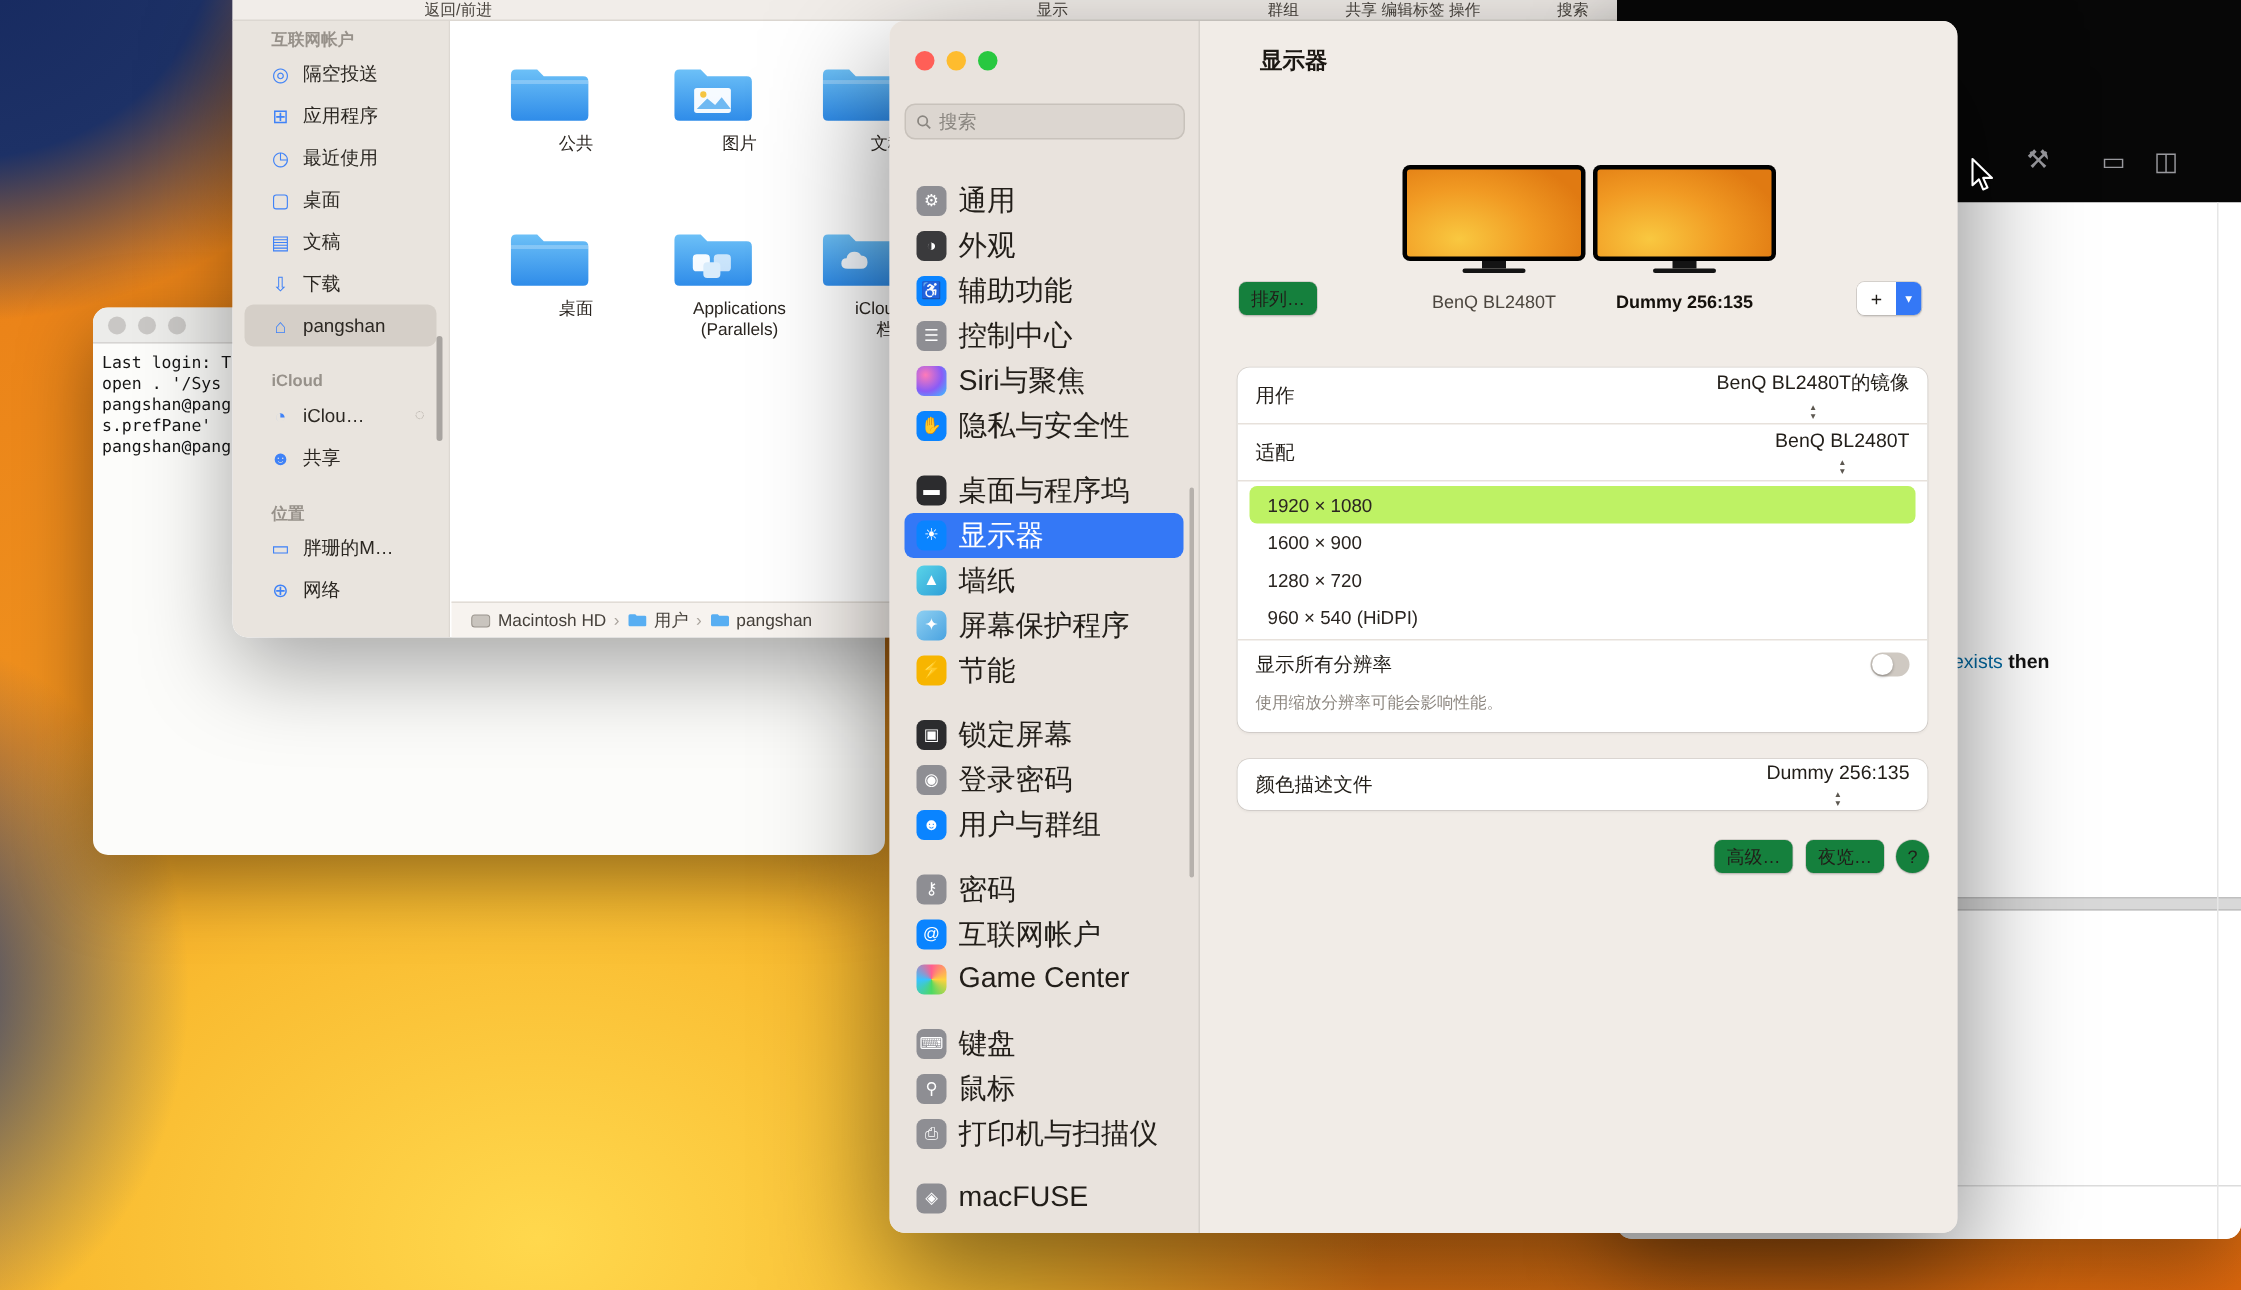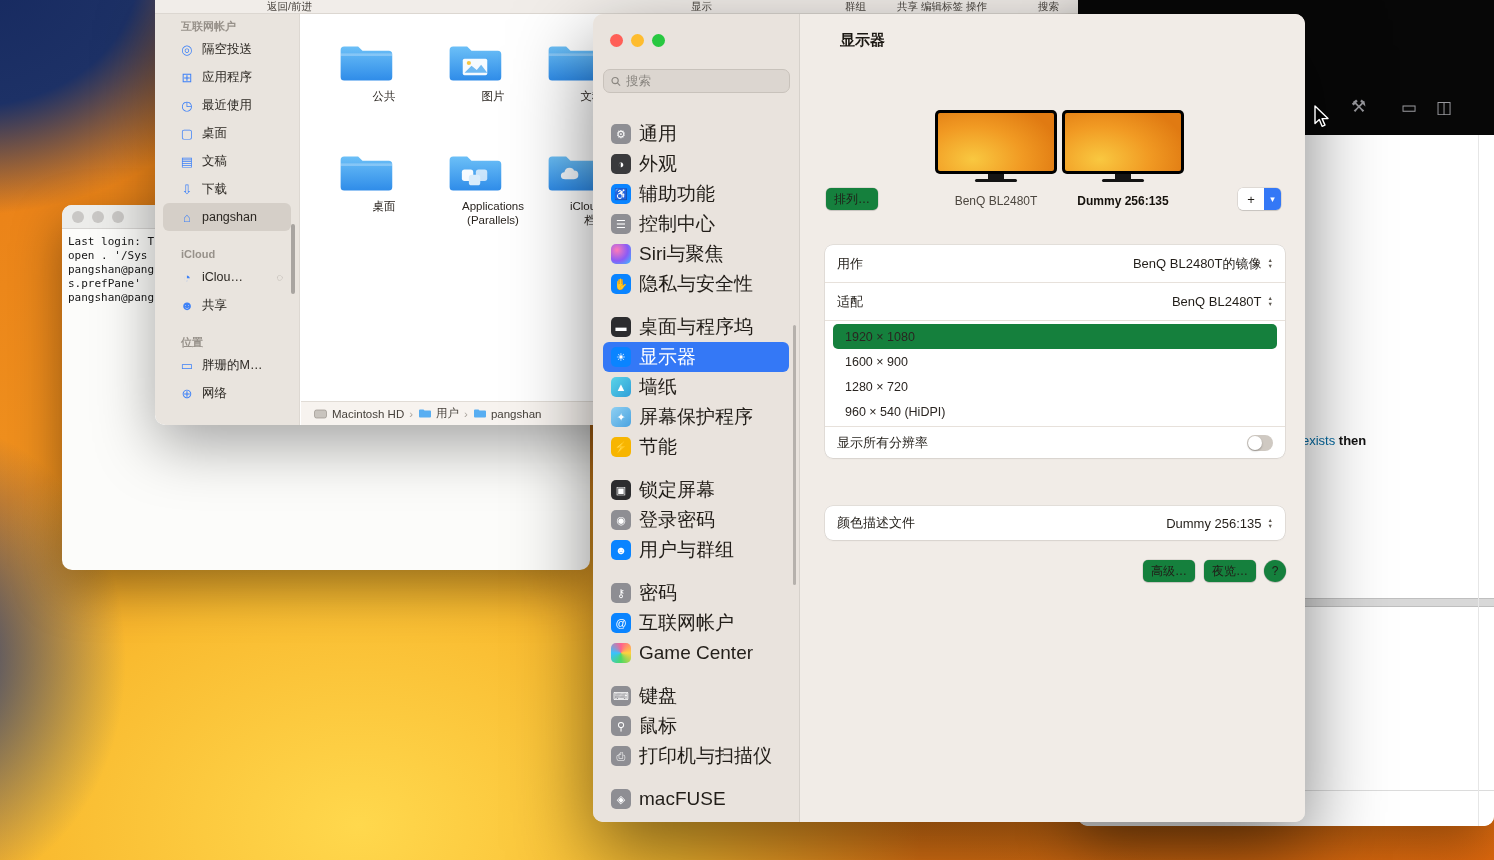--- a/index.html
+++ b/index.html
@@ -90,26 +90,26 @@
   #add-combo { position:absolute; left:438px; top:174px; height:22px; display:flex;
     box-shadow:0 0 0 .5px rgba(0,0,0,.16), 0 1px 1px rgba(0,0,0,.10); border-radius:5px; overflow:hidden; }
   #add-plus { width:26px; background:#fff; font-size:13px; color:#211d18; display:flex; align-items:center; justify-content:center; }
   #add-drop { width:17px; background:#3478f6; color:#fff; font-size:9px; display:flex; align-items:center; justify-content:center; }
   .card { position:absolute; left:25px; width:460px; background:#fff; border-radius:8px;
     box-shadow:0 0 0 .5px rgba(0,0,0,.12), 0 1px 2px rgba(0,0,0,.05); overflow:hidden; }
   #card1 { top:231px; }
   #card2 { top:492px; }
   .crow { display:flex; justify-content:space-between; align-items:center; height:37px;
     padding:0 12px; font-size:13px; color:#221e19; }
-  .cval { display:flex; gap:6px; font-size:13px; color:#221e19; }
+  .cval { display:flex; gap:6px; font-size:13px; color:#221e19;flex-direction:column; }
   .hr { height:1px; background:#e7e1db; }
   #resolution-list { padding:3px 0 2px; }
   .res-row { height:25px; display:flex; align-items:center; margin:0 8px; padding:0 12px;
     font-size:12.5px; color:#2a2521; border-radius:5px; }
-  .res-row.selected { background:#15803d; }
+  .res-row.selected { background:#bef264; }
   .toggle-row { border-top:1px solid #e7e1db; height:32px; }
   .note { padding:3px 12px 12px; font-size:11px; color:#8d8780; }
   .toggle { width:26px; height:16px; border-radius:9px; background:#cfc9c2; position:relative; flex:none; }
   .knob { position:absolute; left:1px; top:1px; width:14px; height:14px; border-radius:50%;
     background:#fff; box-shadow:0 1px 2px rgba(0,0,0,.3); }
   .stepper { display:flex; flex-direction:column; align-items:center; justify-content:center; gap:1px; }
   .stepper span { font-size:5.5px; line-height:5px; color:#5c5750; }
   #adv-btn   { position:absolute; left:343px; top:546px; width:52px; height:22px; }
   #night-btn { position:absolute; left:404px; top:546px; width:52px; height:22px; }
   #help-btn  { position:absolute; left:464px; top:546px; width:22px; height:22px; border-radius:50%; }
@@ -147,21 +147,21 @@
     <div class="term-titlebar">
       <span class="tl-dot"></span>
       <span class="tl-dot"></span>
       <span class="tl-dot"></span>
     </div>
     <div class="term-body" id="terminal-lines"><div>Last login: T</div><div>open . '/Sys</div><div>pangshan@pang</div><div>s.prefPane'</div><div>pangshan@pang</div></div>
   </div>
 
   <div id="finder" class="window">
     <div class="f-toolbar" id="finder-toolbar">
-        <span style="left: 112px;">返回/前进</span>
+        <span style="left: 128px;">返回/前进</span>
         <span style="left: 536px;">显示</span>
         <span style="left: 690px;">群组</span>
         <span style="left: 742px;">共享</span>
         <span style="left: 766px;">编辑标签</span>
         <span style="left: 811px;">操作</span>
         <span style="left: 883px;">搜索</span>
       </div>
 
     <div class="f-sidebar">
       <div id="finder-sidebar-list">
@@ -477,20 +477,21 @@
             <div class="res-row">1600 × 900</div>
             <div class="res-row">1280 × 720</div>
             <div class="res-row">960 × 540 (HiDPI)</div>
           </div>
         <div class="crow toggle-row">
           <span>显示所有分辨率</span>
           <span class="toggle">
               <span class="knob"></span>
             </span>
         </div>
+        <div class="note">使用缩放分辨率可能会影响性能。</div>
       </div>
 
       <div class="card" id="card2">
         <div class="crow" style="height:34px">
           <span>颜色描述文件</span>
           <span class="cval">
             <span>Dummy 256:135</span>
             <span class="stepper">
               <span>▲</span>
               <span>▼</span>

